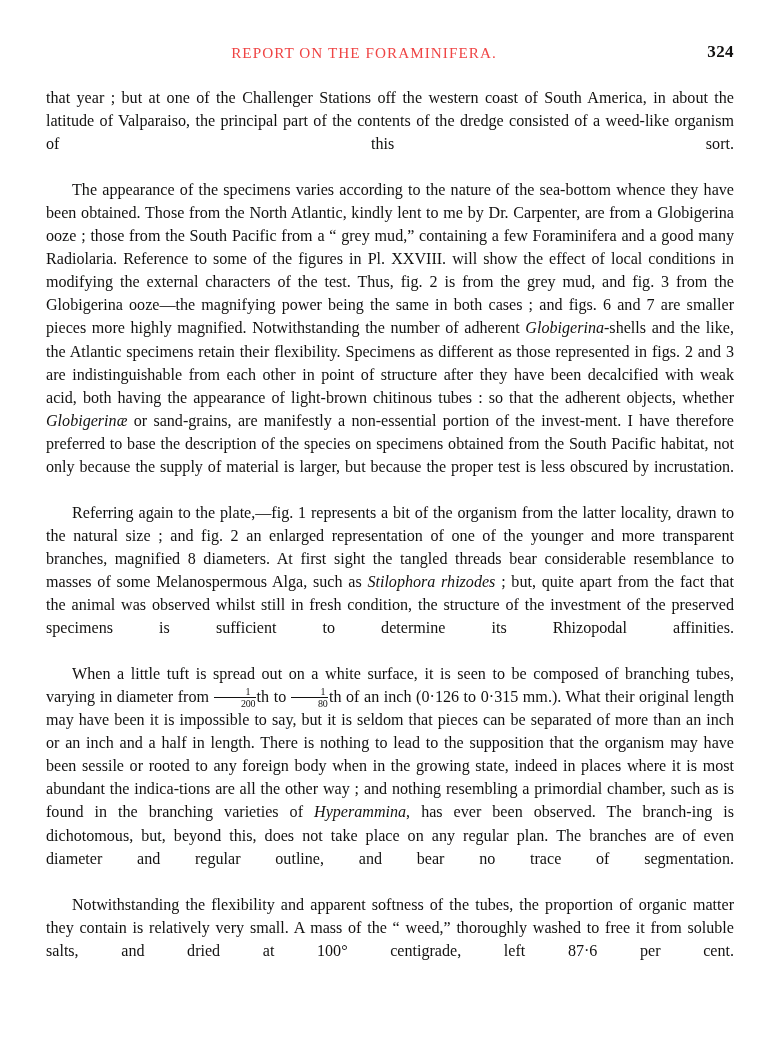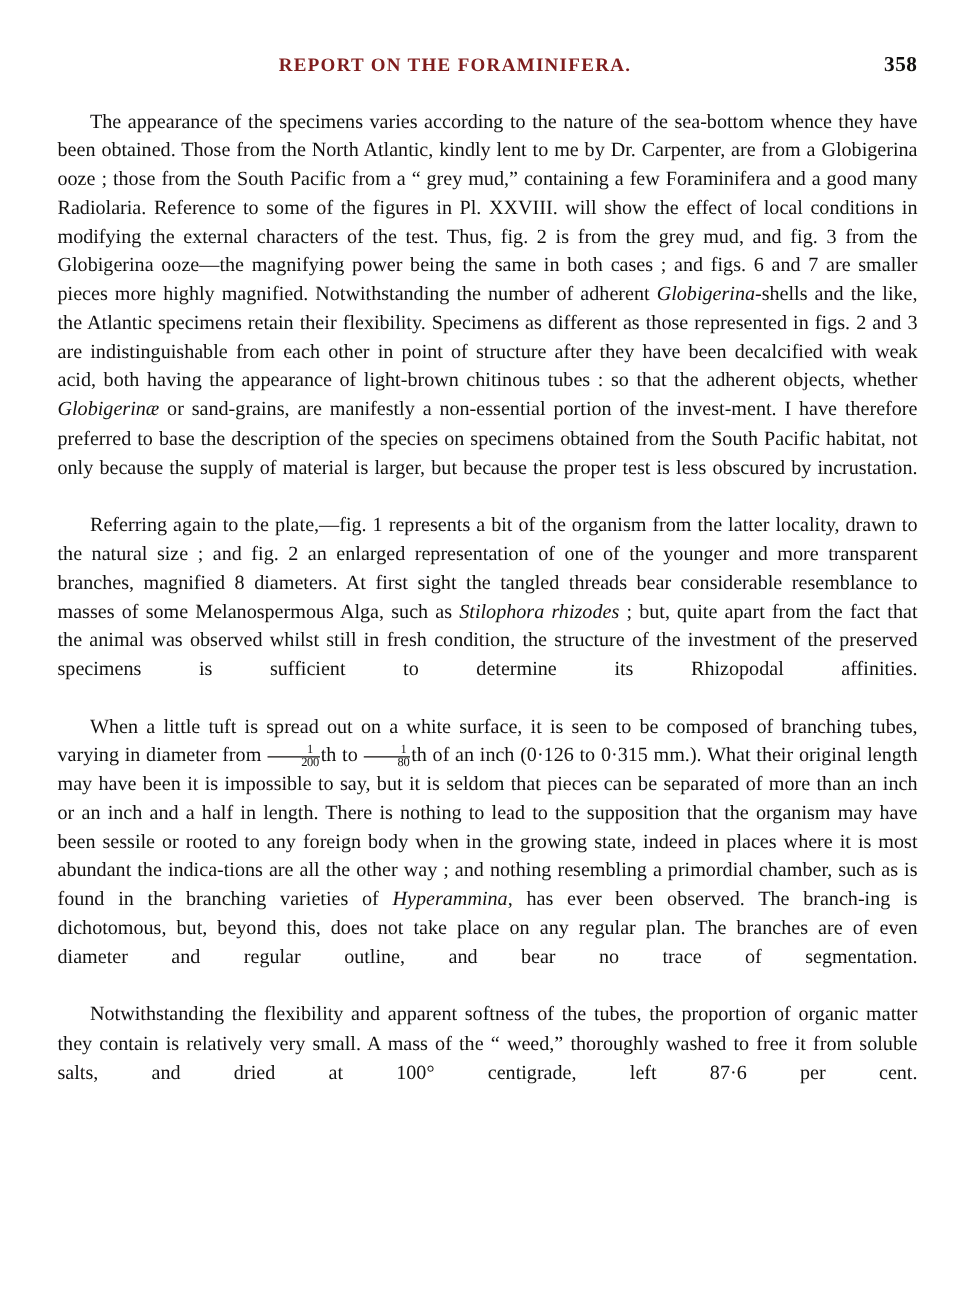--- a/index.html
+++ b/index.html
@@ -29,22 +29,22 @@
     height: 22px;
   }
 
   .running-head-title {
     position: absolute;
     left: 0;
     right: 0;
     text-align: center;
     font-size: 15.2px;
     letter-spacing: 1.05px;
-    font-weight: 700;
-    color: #7f1d1d;
+    font-weight: 400;
+    color: #ef4444;
     
     padding-right: 52px;
     white-space: nowrap;
   }
 
   .running-head-folio {
     position: absolute;
     right: 0;
     top: -2px;
     font-size: 17px;
@@ -115,25 +115,26 @@
     letter-spacing: -0.2px;
   }
 </style>
 </head>
 <body>
 
 <div class="page">
 
   <div class="running-head">
     <div class="running-head-title">REPORT ON THE FORAMINIFERA.</div>
-    <div class="running-head-folio">358</div>
+    <div class="running-head-folio">324</div>
   </div>
 
   <div class="textblock">
 
+    <p class="para"><span>that year ; but at one of the Challenger Stations off the western coast of South America, in about the latitude of Valparaiso, the principal part of the contents of the dredge consisted of a weed-like organism of this sort.</span></p>
 
     <p class="para indent"><span>The appearance of the specimens varies according to the nature of the sea-bottom whence they have been obtained. Those from the North Atlantic, kindly lent to me by Dr. Carpenter, are from a Globigerina ooze ; those from the South Pacific from a “ grey mud,” containing a few Foraminifera and a good many Radiolaria. Reference to some of the figures in Pl. XXVIII. will show the effect of local conditions in modifying the external characters of the test. Thus, fig. 2 is from the grey mud, and fig. 3 from the Globigerina ooze—the magnifying power being the same in both cases ; and figs. 6 and 7 are smaller pieces more highly magnified. Notwithstanding the number of adherent </span><i>Globigerina</i><span>-shells and the like, the Atlantic specimens retain their flexibility. Specimens as different as those represented in figs. 2 and 3 are indistinguishable from each other in point of structure after they have been decalcified with weak acid, both having the appearance of light-brown chitinous tubes : so that the adherent objects, whether </span><i>Globigerinæ</i><span> or sand-grains, are manifestly a non-essential portion of the invest-ment. I have therefore preferred to base the description of the species on specimens obtained from the South Pacific habitat, not only because the supply of material is larger, but because the proper test is less obscured by incrustation.</span></p>
 
     <p class="para indent"><span>Referring again to the plate,—fig. 1 represents a bit of the organism from the latter locality, drawn to the natural size ; and fig. 2 an enlarged representation of one of the younger and more transparent branches, magnified 8 diameters. At first sight the tangled threads bear considerable resemblance to masses of some Melanospermous Alga, such as </span><i>Stilophora rhizodes</i><span> ; but, quite apart from the fact that the animal was observed whilst still in fresh condition, the structure of the investment of the preserved specimens is sufficient to determine its Rhizopodal affinities.</span></p>
 
     <p class="para indent"><span>When a little tuft is spread out on a white surface, it is seen to be composed of branching tubes, varying in diameter from </span><span class="frac"><span class="num">1</span><span class="bar"></span><span class="den">200</span></span><span>th to </span><span class="frac"><span class="num">1</span><span class="bar"></span><span class="den">80</span></span><span>th of an inch (0·126 to 0·315 mm.). What their original length may have been it is impossible to say, but it is seldom that pieces can be separated of more than an inch or an inch and a half in length. There is nothing to lead to the supposition that the organism may have been sessile or rooted to any foreign body when in the growing state, indeed in places where it is most abundant the indica-tions are all the other way ; and nothing resembling a primordial chamber, such as is found in the branching varieties of </span><i>Hyperammina</i><span>, has ever been observed. The branch-ing is dichotomous, but, beyond this, does not take place on any regular plan. The branches are of even diameter and regular outline, and bear no trace of segmentation.</span></p>
 
     <p class="para indent"><span>Notwithstanding the flexibility and apparent softness of the tubes, the proportion of organic matter they contain is relatively very small. A mass of the “ weed,” thoroughly washed to free it from soluble salts, and dried at 100° centigrade, left 87·6 per cent.</span></p>
 
   </div>

